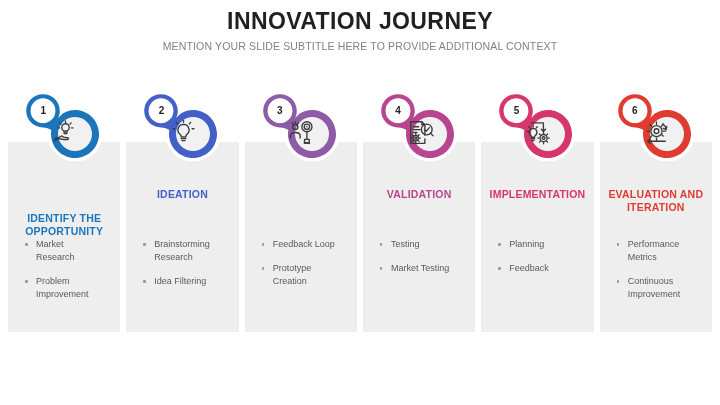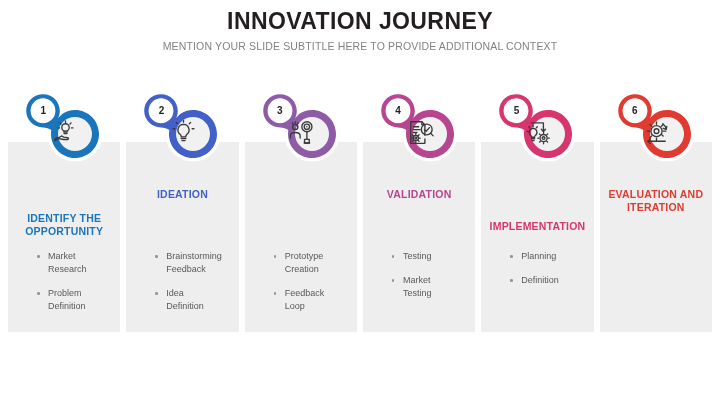--- a/index.html
+++ b/index.html
@@ -120,21 +120,21 @@
     font-size: 10.5px;
     font-weight: bold;
     line-height: 1.28;
     letter-spacing: 0.2px;
   }
   .bullets {
     position: absolute;
     top: 92px;
     left: 11px;
     right: 13px;
-    margin: 16px;
+    margin: 4px;
     padding: 0;
     list-style: none;
   }
   .bullet {
     position: relative;
     padding-left: 13px;
     margin-bottom: 11px;
     font-size: 9px;
     line-height: 1.45;
     color: #58595b;
@@ -180,21 +180,21 @@
               <path d="M16 2.2v1.8M9.4 4.6l1.2 1.3M22.6 4.6l-1.2 1.3M7.2 10.6h1.7M24.8 10.6h-1.7" fill="none" stroke="#3a3a3c" stroke-width="1.6" stroke-linecap="round" stroke-linejoin="round"></path>
               <path d="M3.4 25.6l4-2.4 6.4 1.1h4.3" fill="none" stroke="#3a3a3c" stroke-width="1.6" stroke-linecap="round" stroke-linejoin="round"></path>
               <path d="M18.1 24.3c1.6 0 2.2-2 0-2.3l-4.3-.6-2.6-1.3-3.8 2.5" fill="none" stroke="#3a3a3c" stroke-width="1.6" stroke-linecap="round" stroke-linejoin="round"></path>
               <path d="M3 24.2l3.6-2.2" fill="none" stroke="#3a3a3c" stroke-width="1.6" stroke-linecap="round" stroke-linejoin="round"></path>
             </svg>
           </div>
         </div>
         <div class="col-heading" style="color: rgb(27, 117, 187); margin-top: 24px;">IDENTIFY THE OPPORTUNITY</div>
         <ul class="bullets">
           <li class="bullet">Market Research</li>
-          <li class="bullet">Problem Definition</li>
+          <li class="bullet">Problem Improvement</li>
         </ul>
       </div>
       <div class="column">
         <div class="marker">
           <svg viewBox="0 0 104 80">
             <g>
               <path d="M31 4.2 C40.5 4.2 47.8 11.5 47.8 21 C47.8 23.6 47.2 26.1 46.1 28.3 C48.6 24.9 52.1 22.3 56.2 21 C58.3 20.3 60.6 20 63 20 C76.3 20 87 30.8 87 44 C87 57.3 76.3 68 63 68 C49.8 68 39 57.3 39 44 C39 42.6 39.1 41.3 39.3 40 C37.1 38.3 34.2 37.4 31 37.4 C21.6 37.4 14.2 30 14.2 20.8 C14.2 11.5 21.6 4.2 31 4.2 Z" fill="#ffffff" stroke="#ffffff" stroke-width="7" stroke-linejoin="round"></path>
               <path d="M31 4.2 C40.5 4.2 47.8 11.5 47.8 21 C47.8 23.6 47.2 26.1 46.1 28.3 C48.6 24.9 52.1 22.3 56.2 21 C58.3 20.3 60.6 20 63 20 C76.3 20 87 30.8 87 44 C87 57.3 76.3 68 63 68 C49.8 68 39 57.3 39 44 C39 42.6 39.1 41.3 39.3 40 C37.1 38.3 34.2 37.4 31 37.4 C21.6 37.4 14.2 30 14.2 20.8 C14.2 11.5 21.6 4.2 31 4.2 Z" fill="#4260c8"></path>
               <circle cx="31" cy="20.8" r="13" fill="#ffffff"></circle>
               <circle cx="31" cy="20.8" r="13" fill="none" stroke="#4260c8" stroke-width="1.1"></circle>
@@ -205,22 +205,22 @@
           <div class="marker-icon">
             <svg viewBox="0 0 32 32">
               <path d="M16 6.4a6.6 6.6 0 00-3.9 11.9c.8.6 1.2 1.4 1.2 2.3v.6h5.4v-.6c0-.9.4-1.7 1.2-2.3A6.6 6.6 0 0016 6.4z" fill="none" stroke="#3a3a3c" stroke-width="1.6" stroke-linecap="round" stroke-linejoin="round"></path>
               <path d="M13.3 23.1h5.4M14.1 25.6h3.8" fill="none" stroke="#3a3a3c" stroke-width="1.6" stroke-linecap="round" stroke-linejoin="round"></path>
               <path d="M16 1.6v2.3M7.6 4.1l1.6 1.7M24.4 4.1l-1.6 1.7M3.6 11.6h2.2M28.4 11.6h-2.2" fill="none" stroke="#3a3a3c" stroke-width="1.6" stroke-linecap="round" stroke-linejoin="round"></path>
             </svg>
           </div>
         </div>
         <div class="col-heading" style="color: rgb(66, 96, 200); text-align: center;">IDEATION</div>
         <ul class="bullets">
-          <li class="bullet">Brainstorming Feedback</li>
-          <li class="bullet">Idea Definition</li>
+          <li class="bullet">Brainstorming Research</li>
+          <li class="bullet">Idea Filtering</li>
         </ul>
       </div>
       <div class="column">
         <div class="marker">
           <svg viewBox="0 0 104 80">
             <g>
               <path d="M31 4.2 C40.5 4.2 47.8 11.5 47.8 21 C47.8 23.6 47.2 26.1 46.1 28.3 C48.6 24.9 52.1 22.3 56.2 21 C58.3 20.3 60.6 20 63 20 C76.3 20 87 30.8 87 44 C87 57.3 76.3 68 63 68 C49.8 68 39 57.3 39 44 C39 42.6 39.1 41.3 39.3 40 C37.1 38.3 34.2 37.4 31 37.4 C21.6 37.4 14.2 30 14.2 20.8 C14.2 11.5 21.6 4.2 31 4.2 Z" fill="#ffffff" stroke="#ffffff" stroke-width="7" stroke-linejoin="round"></path>
               <path d="M31 4.2 C40.5 4.2 47.8 11.5 47.8 21 C47.8 23.6 47.2 26.1 46.1 28.3 C48.6 24.9 52.1 22.3 56.2 21 C58.3 20.3 60.6 20 63 20 C76.3 20 87 30.8 87 44 C87 57.3 76.3 68 63 68 C49.8 68 39 57.3 39 44 C39 42.6 39.1 41.3 39.3 40 C37.1 38.3 34.2 37.4 31 37.4 C21.6 37.4 14.2 30 14.2 20.8 C14.2 11.5 21.6 4.2 31 4.2 Z" fill="#8e5ba6"></path>
               <circle cx="31" cy="20.8" r="13" fill="#ffffff"></circle>
               <circle cx="31" cy="20.8" r="13" fill="none" stroke="#8e5ba6" stroke-width="1.1"></circle>
@@ -235,22 +235,22 @@
               <path d="M5.2 4.6l.9 1.4M12.1 4.6l-.9 1.4M8.6 3.2v1.6" fill="none" stroke="#3a3a3c" stroke-width="1.6" stroke-linecap="round" stroke-linejoin="round"></path>
               <circle cx="22.4" cy="9.2" r="6" fill="none" stroke="#3a3a3c" stroke-width="1.6" stroke-linecap="round" stroke-linejoin="round"></circle>
               <circle cx="22.4" cy="9.2" r="3.2" fill="none" stroke="#3a3a3c" stroke-width="1.6" stroke-linecap="round" stroke-linejoin="round"></circle>
               <circle cx="22.4" cy="9.2" r="0.9" fill="#3a3a3c" stroke="none"></circle>
               <path d="M22.4 15.2v9M19.2 28.4h6.4" fill="none" stroke="#3a3a3c" stroke-width="1.6" stroke-linecap="round" stroke-linejoin="round"></path>
               <path d="M19.6 24.2h5.6v4.2h-5.6z" fill="none" stroke="#3a3a3c" stroke-width="1.6" stroke-linecap="round" stroke-linejoin="round"></path>
             </svg>
           </div>
         </div>
         <ul class="bullets">
+          <li class="bullet">Feedback Loop</li>
           <li class="bullet">Prototype Creation</li>
-          <li class="bullet">Feedback Loop</li>
         </ul>
       </div>
       <div class="column">
         <div class="marker">
           <svg viewBox="0 0 104 80">
             <g>
               <path d="M31 4.2 C40.5 4.2 47.8 11.5 47.8 21 C47.8 23.6 47.2 26.1 46.1 28.3 C48.6 24.9 52.1 22.3 56.2 21 C58.3 20.3 60.6 20 63 20 C76.3 20 87 30.8 87 44 C87 57.3 76.3 68 63 68 C49.8 68 39 57.3 39 44 C39 42.6 39.1 41.3 39.3 40 C37.1 38.3 34.2 37.4 31 37.4 C21.6 37.4 14.2 30 14.2 20.8 C14.2 11.5 21.6 4.2 31 4.2 Z" fill="#ffffff" stroke="#ffffff" stroke-width="7" stroke-linejoin="round"></path>
               <path d="M31 4.2 C40.5 4.2 47.8 11.5 47.8 21 C47.8 23.6 47.2 26.1 46.1 28.3 C48.6 24.9 52.1 22.3 56.2 21 C58.3 20.3 60.6 20 63 20 C76.3 20 87 30.8 87 44 C87 57.3 76.3 68 63 68 C49.8 68 39 57.3 39 44 C39 42.6 39.1 41.3 39.3 40 C37.1 38.3 34.2 37.4 31 37.4 C21.6 37.4 14.2 30 14.2 20.8 C14.2 11.5 21.6 4.2 31 4.2 Z" fill="#b8458f"></path>
               <circle cx="31" cy="20.8" r="13" fill="#ffffff"></circle>
               <circle cx="31" cy="20.8" r="13" fill="none" stroke="#b8458f" stroke-width="1.1"></circle>
@@ -297,24 +297,24 @@
               <path d="M7.8 23.4h3.6M8.4 25.6h2.4" fill="none" stroke="#3a3a3c" stroke-width="1.6" stroke-linecap="round" stroke-linejoin="round"></path>
               <path d="M9.6 7.6v1.8M4.6 9.2l1.2 1.3M14.6 9.2l-1.2 1.3M2.4 14.6h1.6" fill="none" stroke="#3a3a3c" stroke-width="1.6" stroke-linecap="round" stroke-linejoin="round"></path>
               <path d="M7.6 4.6h14.2v9.8" fill="none" stroke="#3a3a3c" stroke-width="1.6" stroke-linecap="round" stroke-linejoin="round"></path>
               <path d="M19.4 12.2l2.4 2.6 2.4-2.6" fill="none" stroke="#3a3a3c" stroke-width="1.6" stroke-linecap="round" stroke-linejoin="round"></path>
               <circle cx="22" cy="22.6" r="4.2" fill="none" stroke="#3a3a3c" stroke-width="1.6" stroke-linecap="round" stroke-linejoin="round"></circle>
               <circle cx="22" cy="22.6" r="1.6" fill="none" stroke="#3a3a3c" stroke-width="1.6" stroke-linecap="round" stroke-linejoin="round"></circle>
               <path d="M22 17.2v-1.4M22 29.4V28M16.6 22.6h-1.4M28.8 22.6h-1.4M18.2 18.8l-1-1M26.8 27.4l-1-1M25.8 18.8l1-1M17.2 27.4l1-1" fill="none" stroke="#3a3a3c" stroke-width="1.6" stroke-linecap="round" stroke-linejoin="round"></path>
             </svg>
           </div>
         </div>
-        <div class="col-heading" style="color: rgb(214, 53, 109); margin-top: 32px;">IMPLEMENTATION</div>
+        <div class="col-heading" style="color: rgb(214, 53, 109);">IMPLEMENTATION</div>
         <ul class="bullets">
           <li class="bullet">Planning</li>
-          <li class="bullet">Definition</li>
+          <li class="bullet">Feedback</li>
         </ul>
       </div>
       <div class="column">
         <div class="marker">
           <svg viewBox="0 0 104 80">
             <g>
               <path d="M31 4.2 C40.5 4.2 47.8 11.5 47.8 21 C47.8 23.6 47.2 26.1 46.1 28.3 C48.6 24.9 52.1 22.3 56.2 21 C58.3 20.3 60.6 20 63 20 C76.3 20 87 30.8 87 44 C87 57.3 76.3 68 63 68 C49.8 68 39 57.3 39 44 C39 42.6 39.1 41.3 39.3 40 C37.1 38.3 34.2 37.4 31 37.4 C21.6 37.4 14.2 30 14.2 20.8 C14.2 11.5 21.6 4.2 31 4.2 Z" fill="#ffffff" stroke="#ffffff" stroke-width="7" stroke-linejoin="round"></path>
               <path d="M31 4.2 C40.5 4.2 47.8 11.5 47.8 21 C47.8 23.6 47.2 26.1 46.1 28.3 C48.6 24.9 52.1 22.3 56.2 21 C58.3 20.3 60.6 20 63 20 C76.3 20 87 30.8 87 44 C87 57.3 76.3 68 63 68 C49.8 68 39 57.3 39 44 C39 42.6 39.1 41.3 39.3 40 C37.1 38.3 34.2 37.4 31 37.4 C21.6 37.4 14.2 30 14.2 20.8 C14.2 11.5 21.6 4.2 31 4.2 Z" fill="#e03b30"></path>
               <circle cx="31" cy="20.8" r="13" fill="#ffffff"></circle>
               <circle cx="31" cy="20.8" r="13" fill="none" stroke="#e03b30" stroke-width="1.1"></circle>
@@ -328,16 +328,20 @@
               <circle cx="16" cy="14.4" r="2.8" fill="none" stroke="#3a3a3c" stroke-width="1.6" stroke-linecap="round" stroke-linejoin="round"></circle>
               <path d="M16 6.2V3.4M16 25.4v-2.8M7.8 14.4H5M27 14.4h-2.8M10.2 8.6L8.2 6.6M23.8 20.2l-2-2M21.8 8.6l2-2M8.2 22.2l2-2" fill="none" stroke="#3a3a3c" stroke-width="1.6" stroke-linecap="round" stroke-linejoin="round"></path>
               <path d="M23.6 5.6a11 11 0 013.8 6.6" fill="none" stroke="#3a3a3c" stroke-width="1.6" stroke-linecap="round" stroke-linejoin="round"></path>
               <path d="M28.2 8.8l-.8 3.6-3.4-1.4" fill="none" stroke="#3a3a3c" stroke-width="1.6" stroke-linecap="round" stroke-linejoin="round"></path>
               <path d="M5.6 26.4h20.8" fill="none" stroke="#3a3a3c" stroke-width="1.6" stroke-linecap="round" stroke-linejoin="round"></path>
               <path d="M8.6 29.2l-2.8-2.8 2.8-2.8" fill="none" stroke="#3a3a3c" stroke-width="1.6" stroke-linecap="round" stroke-linejoin="round"></path>
             </svg>
           </div>
         </div>
         <div class="col-heading" style="color: rgb(224, 59, 48);">EVALUATION AND ITERATION</div>
+        <ul class="bullets">
+          <li class="bullet">Performance Metrics</li>
+          <li class="bullet">Continuous Improvement</li>
+        </ul>
       </div>
     </div>
 
 </div>
 
 </body></html>

